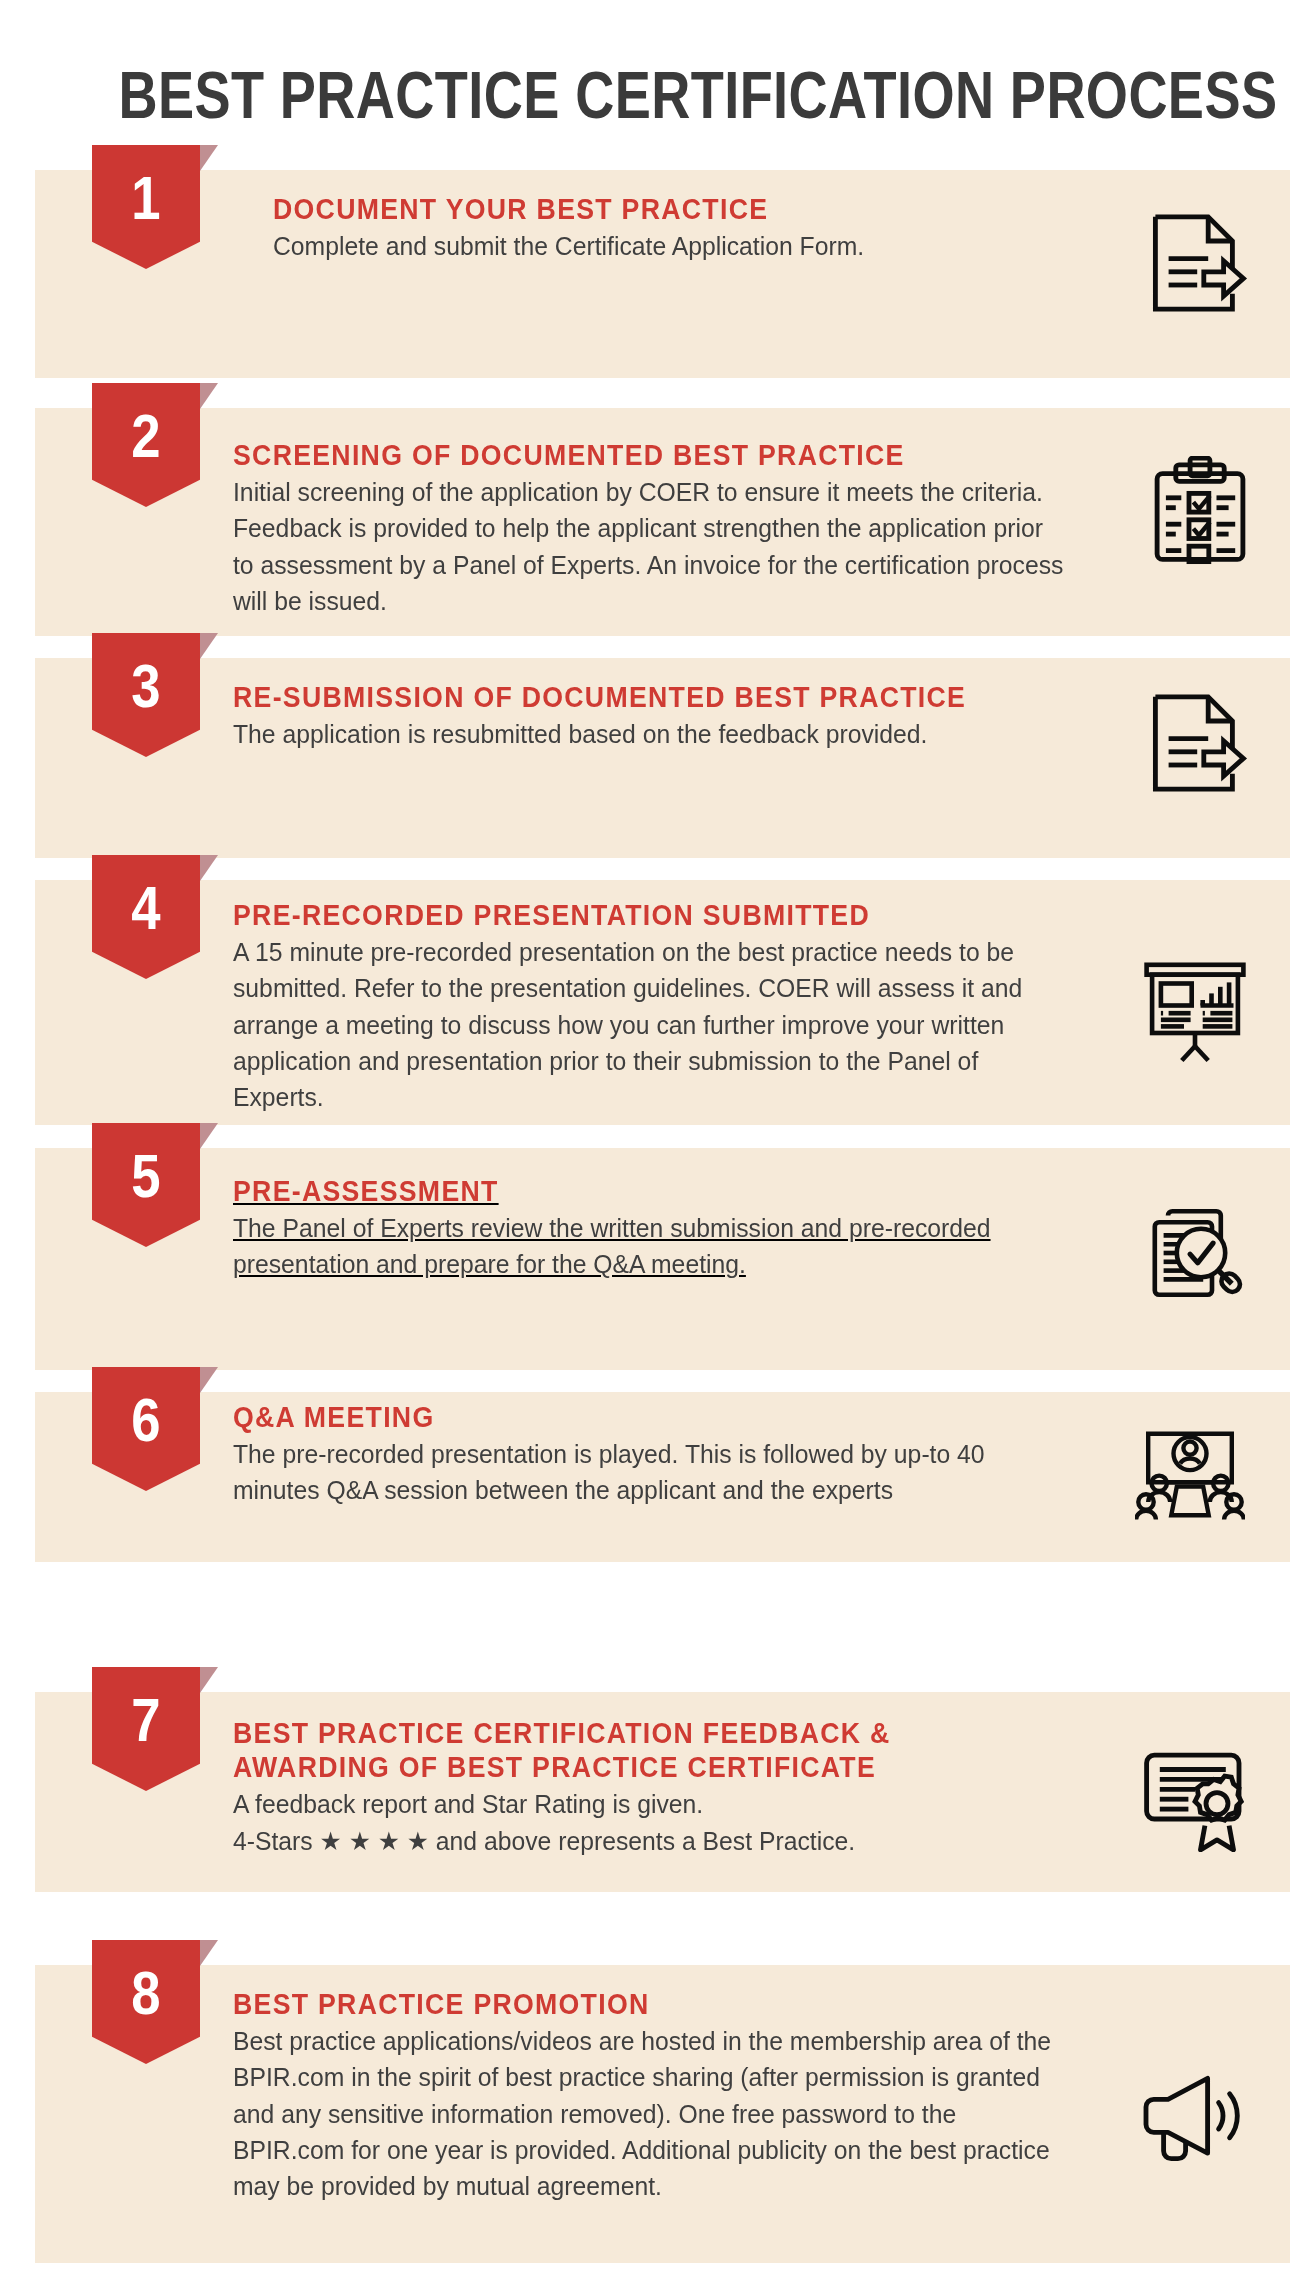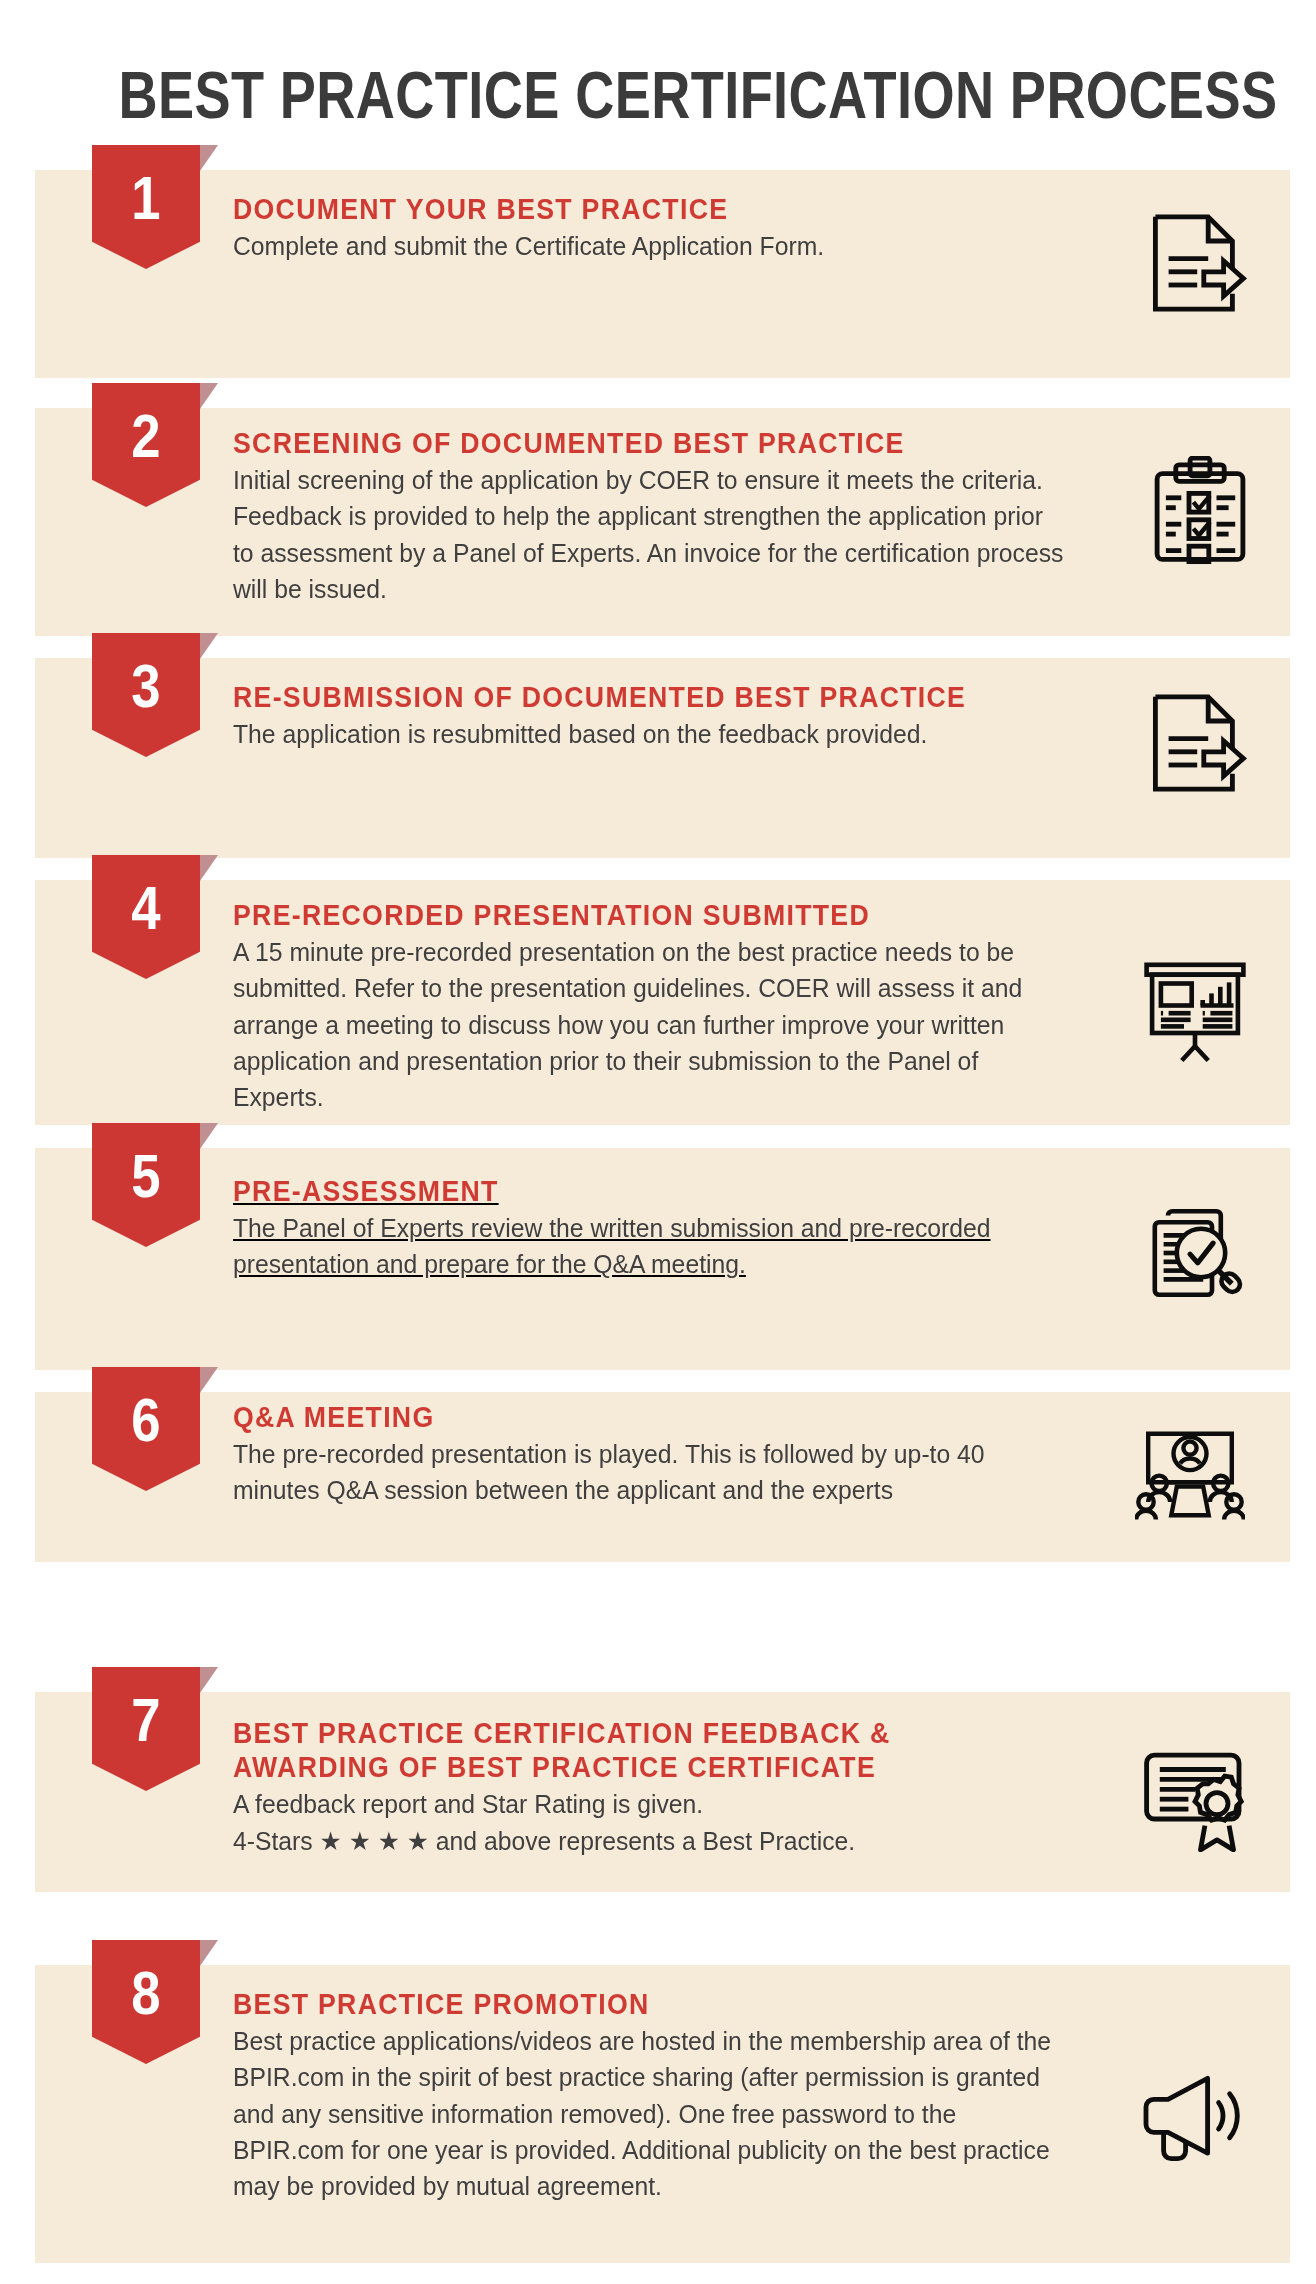--- a/index.html
+++ b/index.html
@@ -133,21 +133,21 @@
 
 <div class="steps">
 
   <div class="step" style="top:170px; height:208px;">
     <div class="ribbon">
       <div class="ribbon-body">
         <span class="ribbon-num">1</span>
       </div>
       <div class="ribbon-fold"></div>
     </div>
-    <div class="step-text" style="top:22px;">
+    <div class="step-text" style="top:22px;margin-left:40px;">
       <div class="step-heading">DOCUMENT YOUR BEST PRACTICE</div>
       <div class="step-body">Complete and submit the Certificate Application Form.</div>
     </div>
     <div class="step-icon" style="top:38px; left:1105px;">
       <svg viewBox="0 0 100 100" fill="none" stroke="#0d0d0d" stroke-width="4.4" stroke-linejoin="miter">
         <path d="M14 8 H62 L84 30 V58"></path>
         <path d="M14 8 V92 H84 V78"></path>
         <path d="M62 8 V30 H84"></path>
         <path d="M26 46 H62"></path>
           <path d="M26 58 H52"></path>
@@ -157,21 +157,21 @@
     </div>
   </div>
 
   <div class="step" style="top:408px; height:228px;">
     <div class="ribbon">
       <div class="ribbon-body">
         <span class="ribbon-num">2</span>
       </div>
       <div class="ribbon-fold"></div>
     </div>
-    <div class="step-text" style="top:18px;">
+    <div class="step-text" style="top:30px;">
       <div class="step-heading">SCREENING OF DOCUMENTED BEST PRACTICE</div>
       <div class="step-body">Initial screening of the application by COER to ensure it meets the criteria. Feedback is provided to help the applicant strengthen the application prior to assessment by a Panel of Experts. An invoice for the certification process will be issued.</div>
     </div>
     <div class="step-icon" style="top:48px; left:1110px;">
       <svg viewBox="0 0 100 100" fill="none" stroke="#0d0d0d" stroke-width="4.4">
         <rect x="11" y="16" width="78" height="78" rx="5"></rect>
         <rect x="28" y="8" width="44" height="15" rx="3"></rect>
         <rect x="41" y="2" width="18" height="16" rx="2"></rect>
         <rect x="40" y="34" width="18" height="17"></rect>
         <path d="M44 42 l5 6 l10 -12" stroke-width="4"></path>

